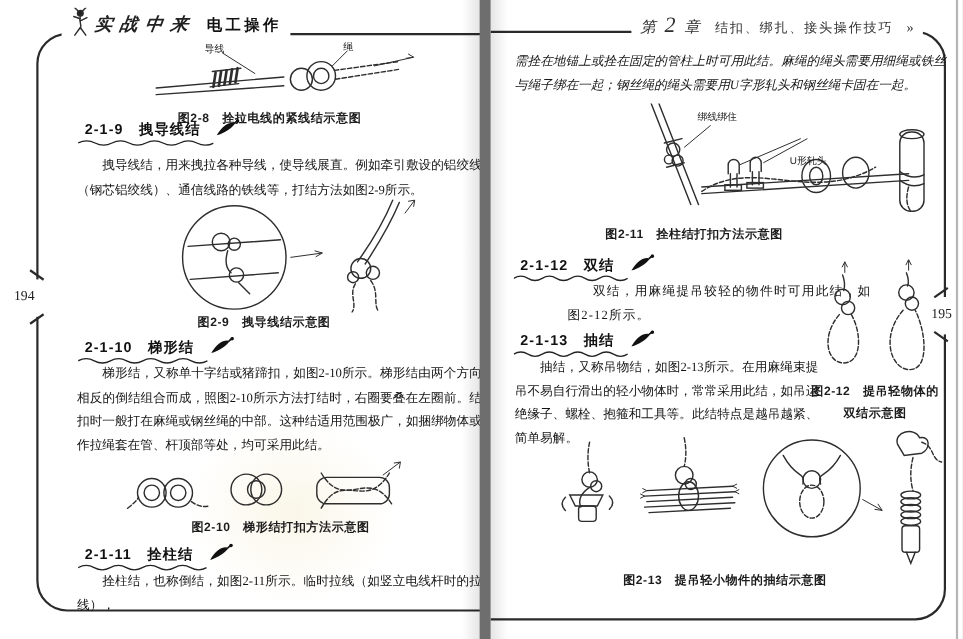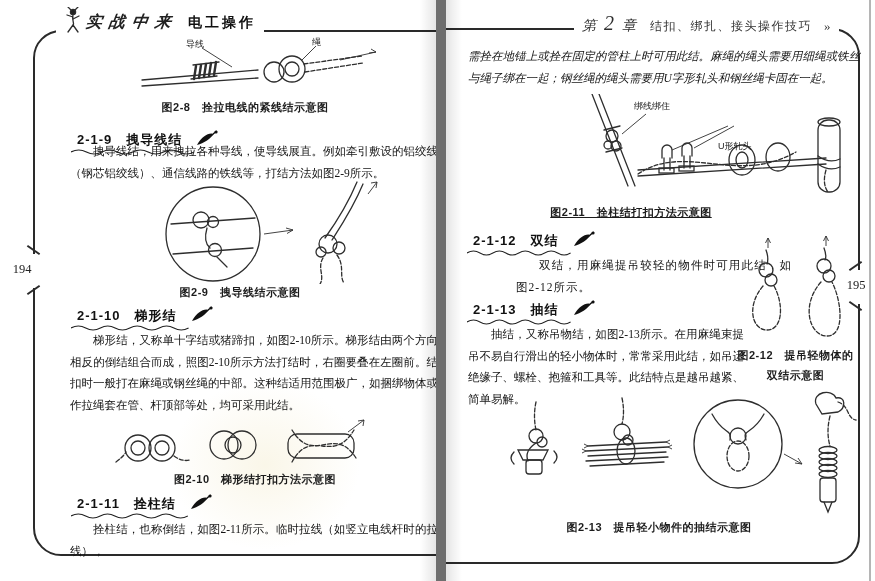--- a/index.html
+++ b/index.html
@@ -83,21 +83,21 @@
         <path class="thin" d="M200,24 L236,16"></path>
           <path class="thin" d="M236,16 l-7,1 M236,16 l-5,-3"></path>
         <path class="thin" d="M62,12 L92,31"></path>
           <path class="thin" d="M176,10 L162,24"></path>
       </svg>
       <span class="fig-label" style="left:46px;top:2px;">导线</span>
       <span class="fig-label" style="left:172px;top:0px;">绳</span>
     </div>
     <div class="caption" style="left:80px;top:100px;width:330px;">图2-8　拴拉电线的紧线结示意图</div>
 
-    <div class="sec" style="left:75px;top:130px;">
+    <div class="sec" style="left:75px;top:108px;">
       <span class="ht"><span>2-1-9　拽导线结</span>
         <svg class="wave" viewBox="0 0 120 9" preserveAspectRatio="none">
           <path d="M0,5 Q7.5,1 15,5 T30,5 T45,5 T60,5 T75,5 T90,5 T105,5 T120,5" fill="none" stroke="#222" stroke-width="1.2"></path>
           </svg>
       </span>
       <svg class="pen" width="22" height="16" viewBox="0 0 22 16">
         <path d="M1,15 C6,6 13,2 18,4 C14,9 8,13 1,15 Z" fill="#111"></path>
         <path d="M17,4 L21,1" stroke="#111" stroke-width="1.5"></path>
           <circle cx="20" cy="2" r="1.6" fill="#111"></circle>
         </svg>
@@ -219,21 +219,21 @@
         <ellipse class="rope" cx="282" cy="63" rx="12" ry="14"></ellipse>
         <path class="ropeD" d="M142,80 C190,48 240,92 300,58"></path>
         <rect class="rope" x="322" y="26" width="22" height="72" rx="10"></rect>
           <ellipse class="rope" cx="333" cy="28" rx="11" ry="4"></ellipse>
         <path class="rope" d="M322,62 q11,8 22,3 M322,70 q11,8 22,3"></path>
         <path class="ropeD" d="M330,76 q-4,14 2,22"></path>
       </svg>
       <span class="fig-label" style="left:138px;top:6px;">绑线绑住</span>
       <span class="fig-label" style="left:222px;top:18px;margin-top:28px;">U形轧头</span>
     </div>
-    <div class="caption" style="left:60px;top:205px;width:250px;text-decoration:underline;">图2-11　拴柱结打扣方法示意图</div>
+    <div class="caption" style="left:60px;top:205px;width:250px;">图2-11　拴柱结打扣方法示意图</div>
 
     <div class="sec" style="left:25px;top:231px;">
       <span class="ht"><span>2-1-12　双结</span>
         <svg class="wave" viewBox="0 0 120 9" preserveAspectRatio="none">
           <path d="M0,5 Q7.5,1 15,5 T30,5 T45,5 T60,5 T75,5 T90,5 T105,5 T120,5" fill="none" stroke="#222" stroke-width="1.2"></path>
           </svg>
       </span>
       <svg class="pen" width="22" height="16" viewBox="0 0 22 16">
         <path d="M1,15 C6,6 13,2 18,4 C14,9 8,13 1,15 Z" fill="#111"></path>
         <path d="M17,4 L21,1" stroke="#111" stroke-width="1.5"></path>

